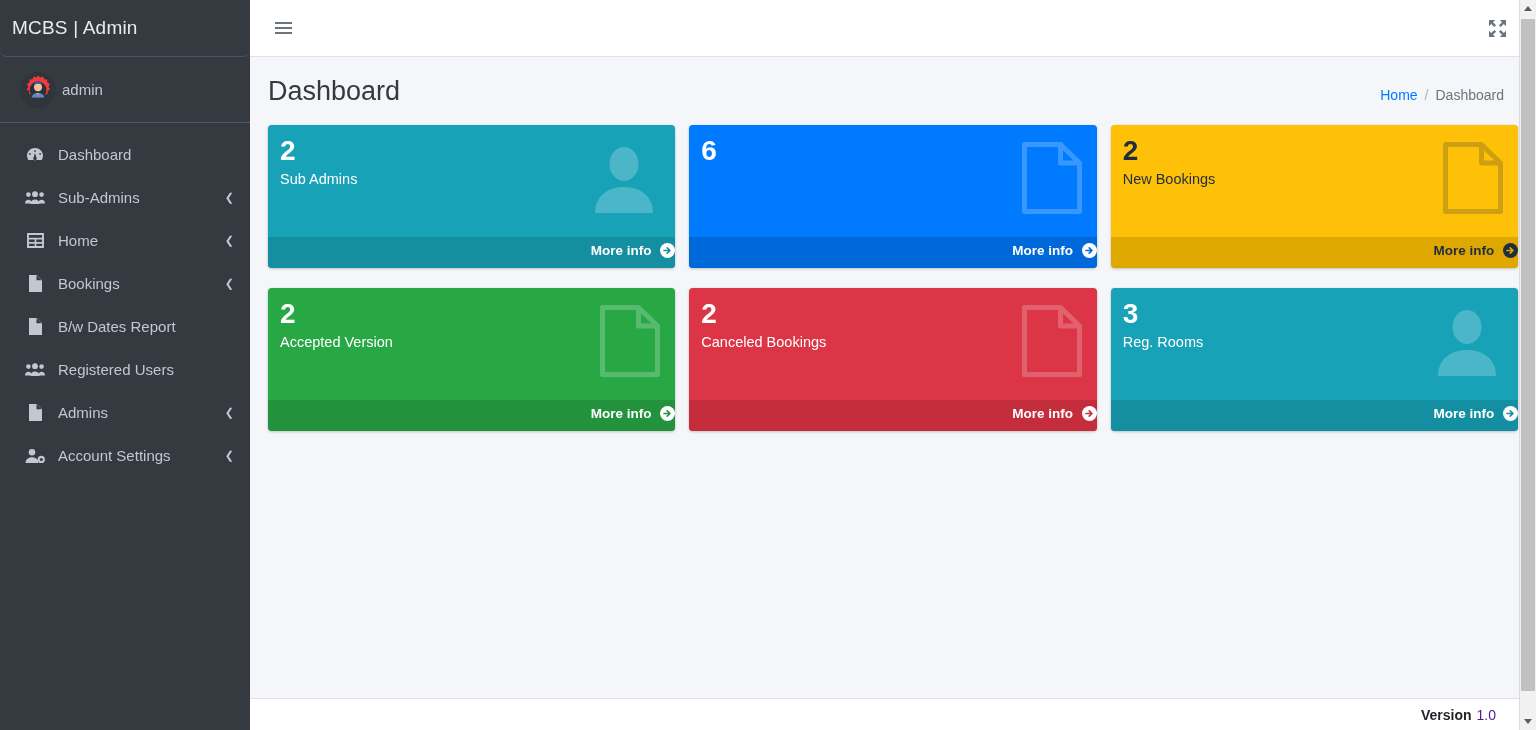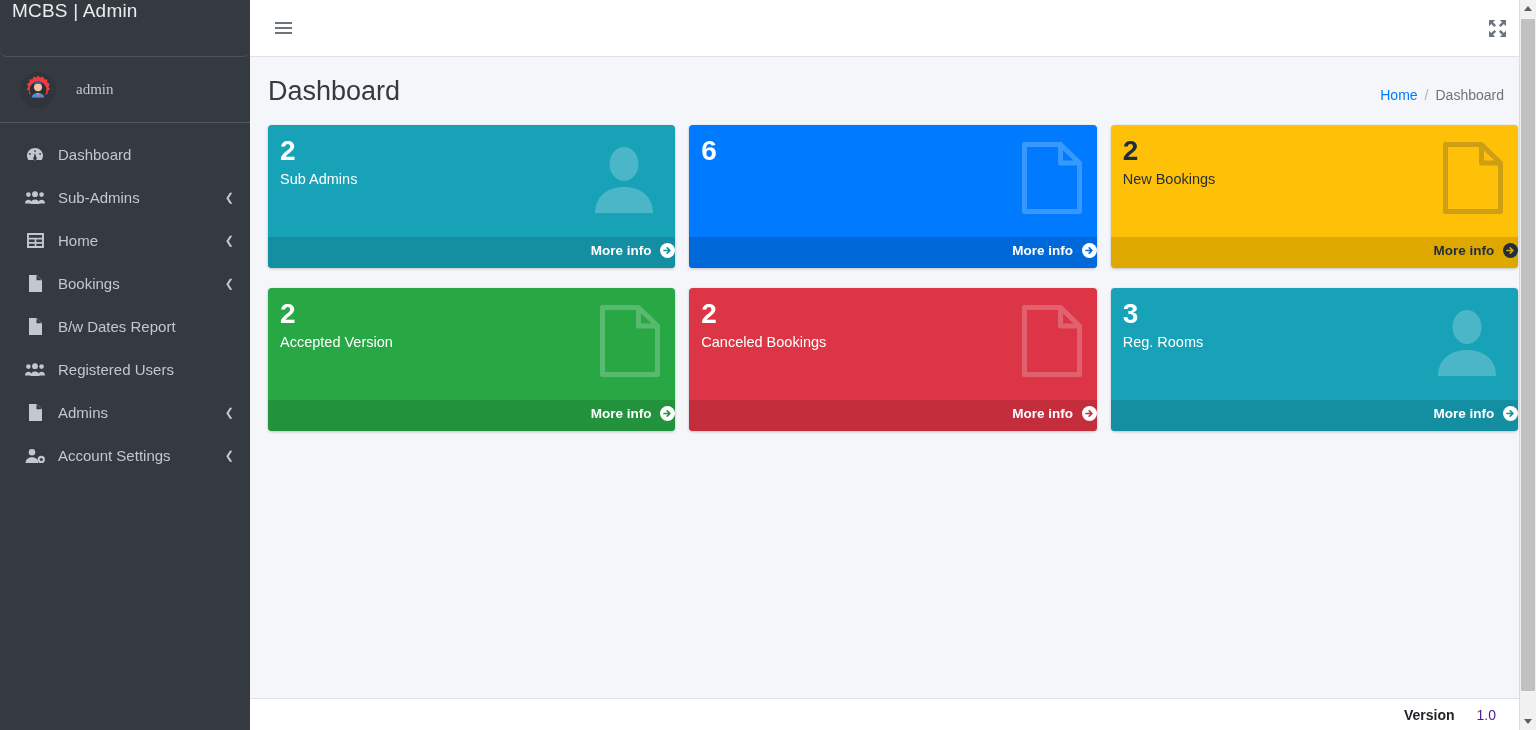--- a/index.html
+++ b/index.html
@@ -14,21 +14,21 @@
   
   .sidebar {
     width: 250px; height: 730px;
     background: #343a40;
     flex: 0 0 250px;
     position: relative;
     z-index: 5;
   }
   .brand {
     height: 57px;
-    display: flex; align-items: flex-start;
+    display: flex; align-items: center;
     padding: 0 12px;
     border-bottom: 1px solid #4b545c;
     border-radius: 7px;
   }
   .brand-text {
     color: #e9ecef;
     font-size: 19px;
     font-weight: 300;
     letter-spacing: .2px;
   }
@@ -43,23 +43,22 @@
     border-radius: 50%;
     margin-left: 8px;
     background: #2f353a;
     display: flex; align-items: center; justify-content: center;
     overflow: hidden;
   }
   .avatar svg { display: block; }
   .user-name {
     color: #c2c7d0;
     font-size: 15px;
-    margin-left: 20px;
+    margin-left: 6px;
     font-weight: 400;
-    font-family: Liberation Serif, serif;
   }
   .nav { padding-top: 10px; }
   .nav-item {
     display: flex; align-items: center;
     height: 43px;
     padding: 0 14px 0 24px;
     color: #c2c7d0;
     font-size: 15px;
     cursor: pointer;
     position: relative;
@@ -201,21 +200,21 @@
     width: 1286px;
     height: 32px;
     background: #ffffff;
     border-top: 1px solid #dee2e6;
     z-index: 6;
     display: flex; align-items: center; justify-content: flex-end;
     padding-right: 40px;
     font-size: 14px;
     color: #212529;
   }
-  .footer .ver-label { font-weight: bold; margin-right: 22px; }
+  .footer .ver-label { font-weight: bold; margin-right: 5px; }
   .footer .ver-num { color: #4c1d95; }
 
   
   .scrollbar {
     position: absolute;
     right: 0; top: 0;
     width: 17px; height: 730px;
     background: #f1f1f1;
     border-left: 1px solid #dcdcdc;
     z-index: 20;

